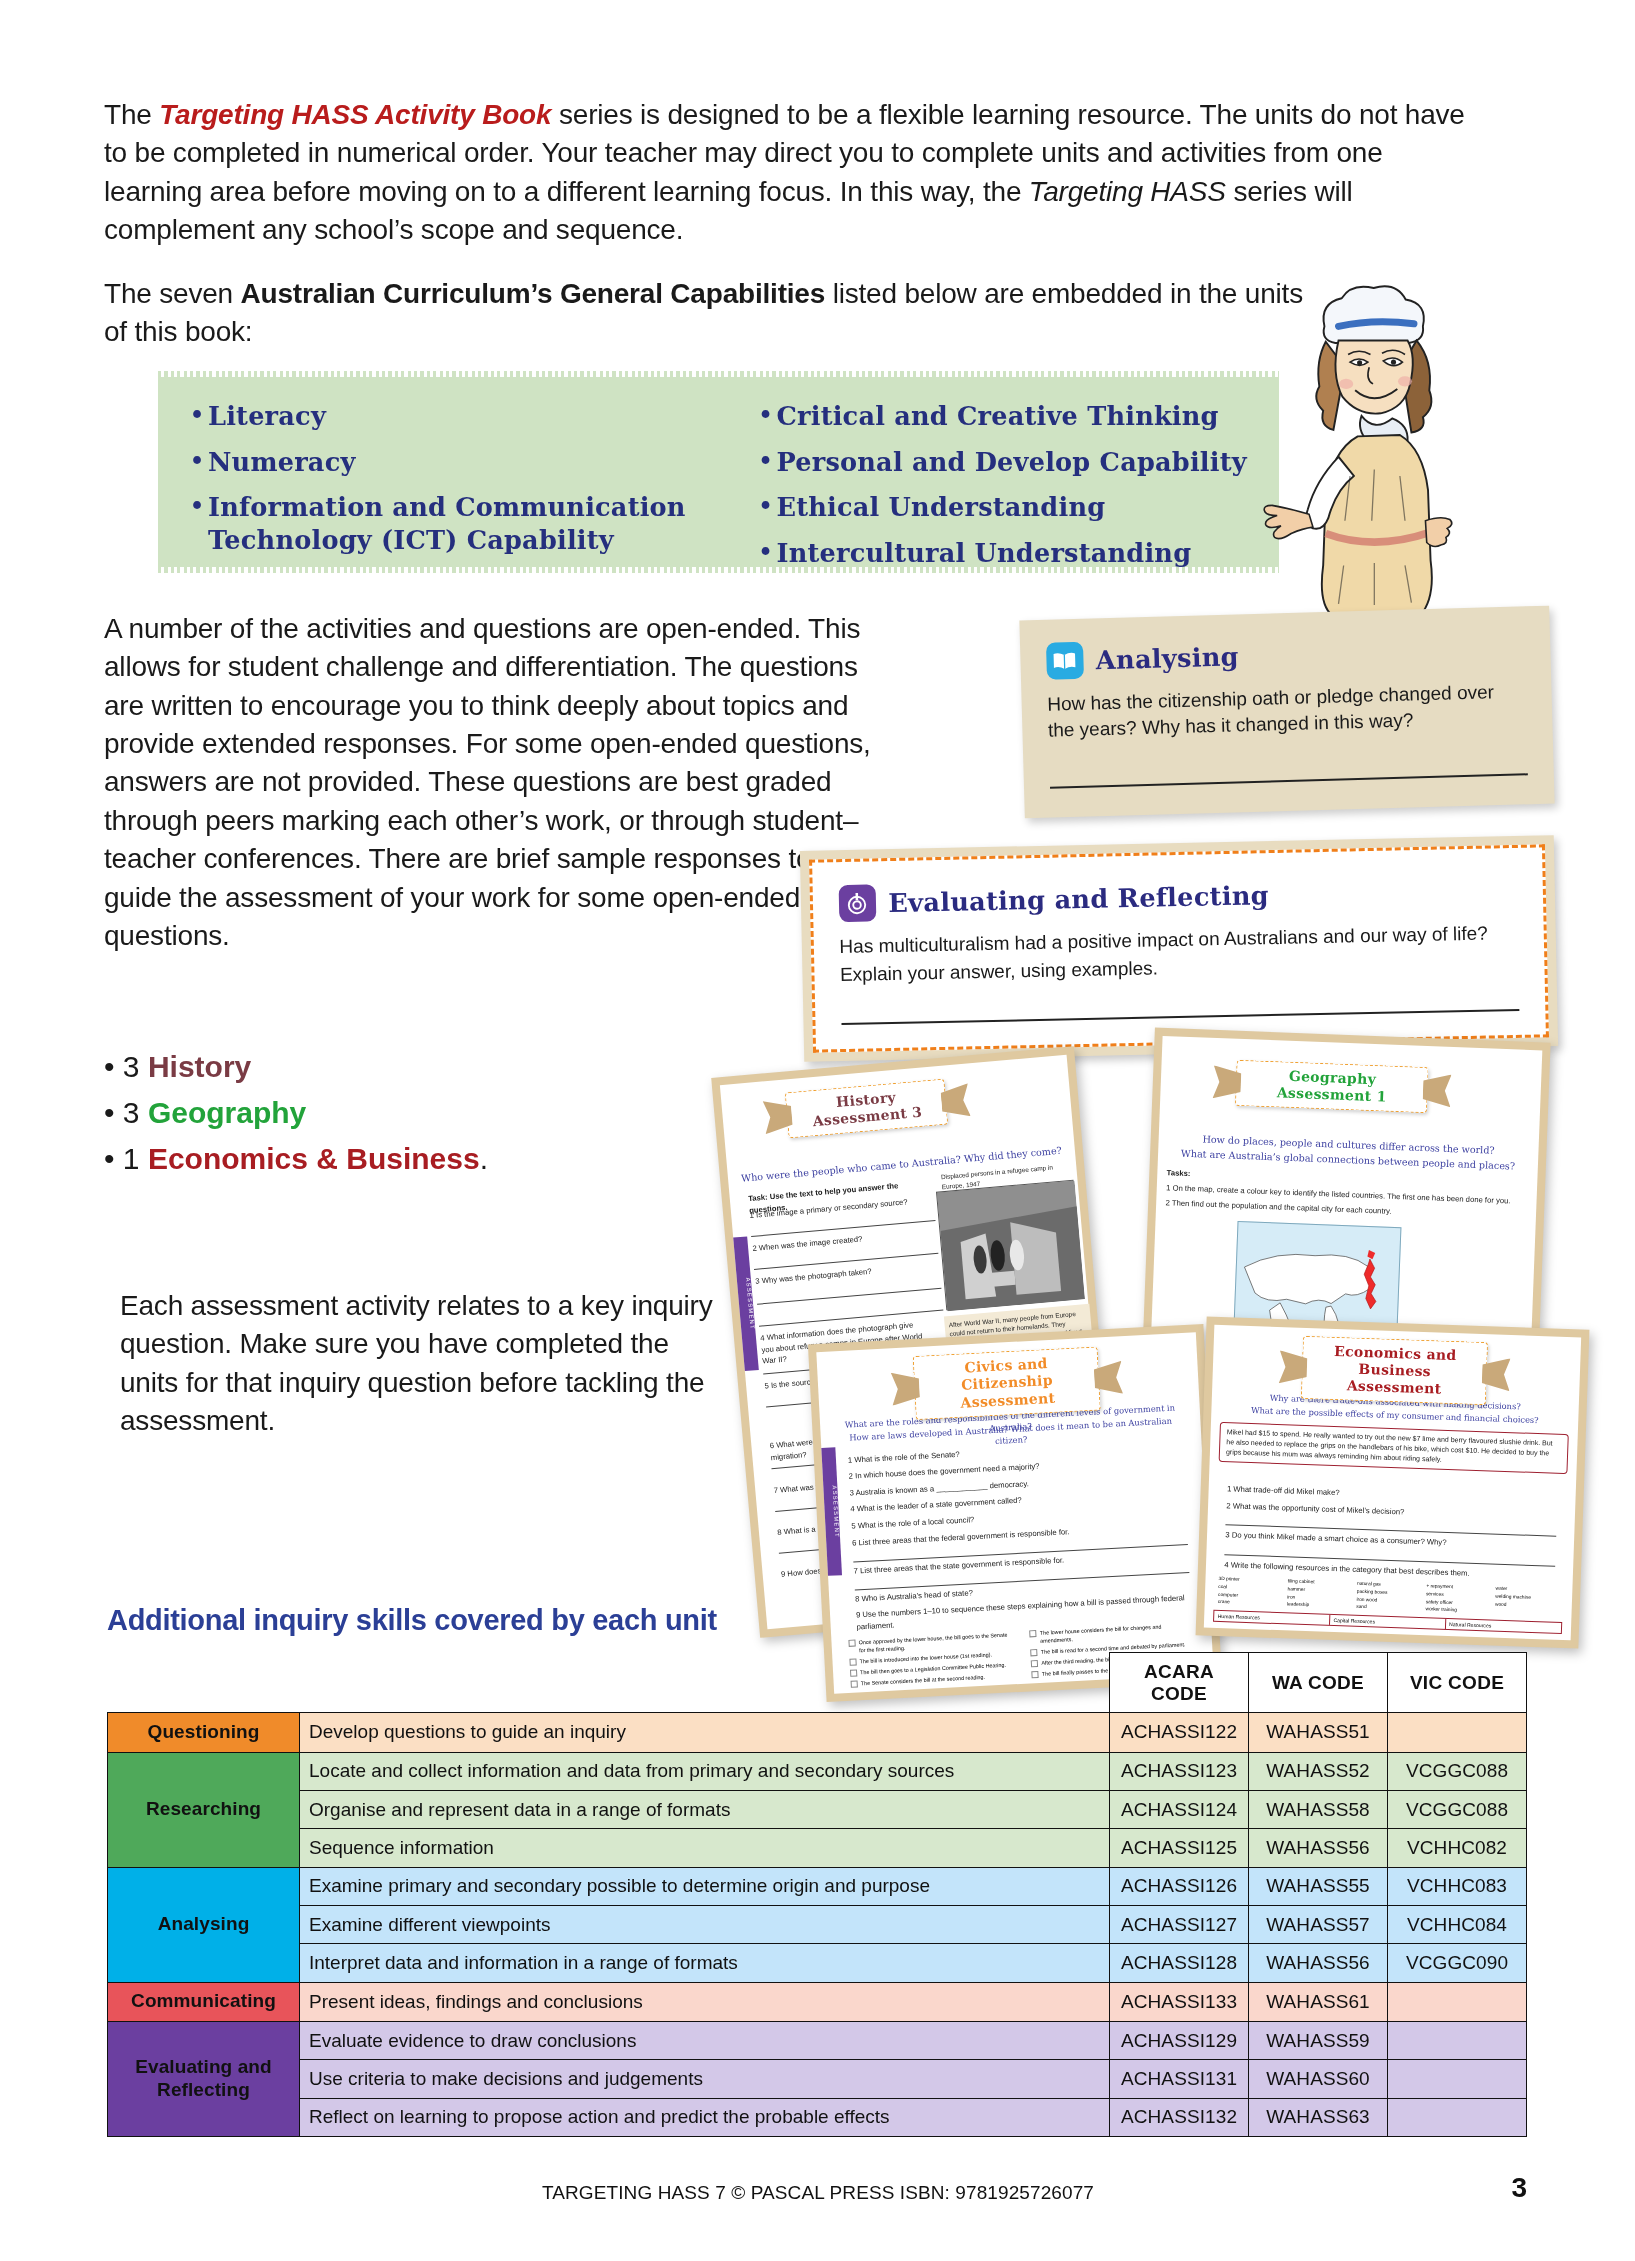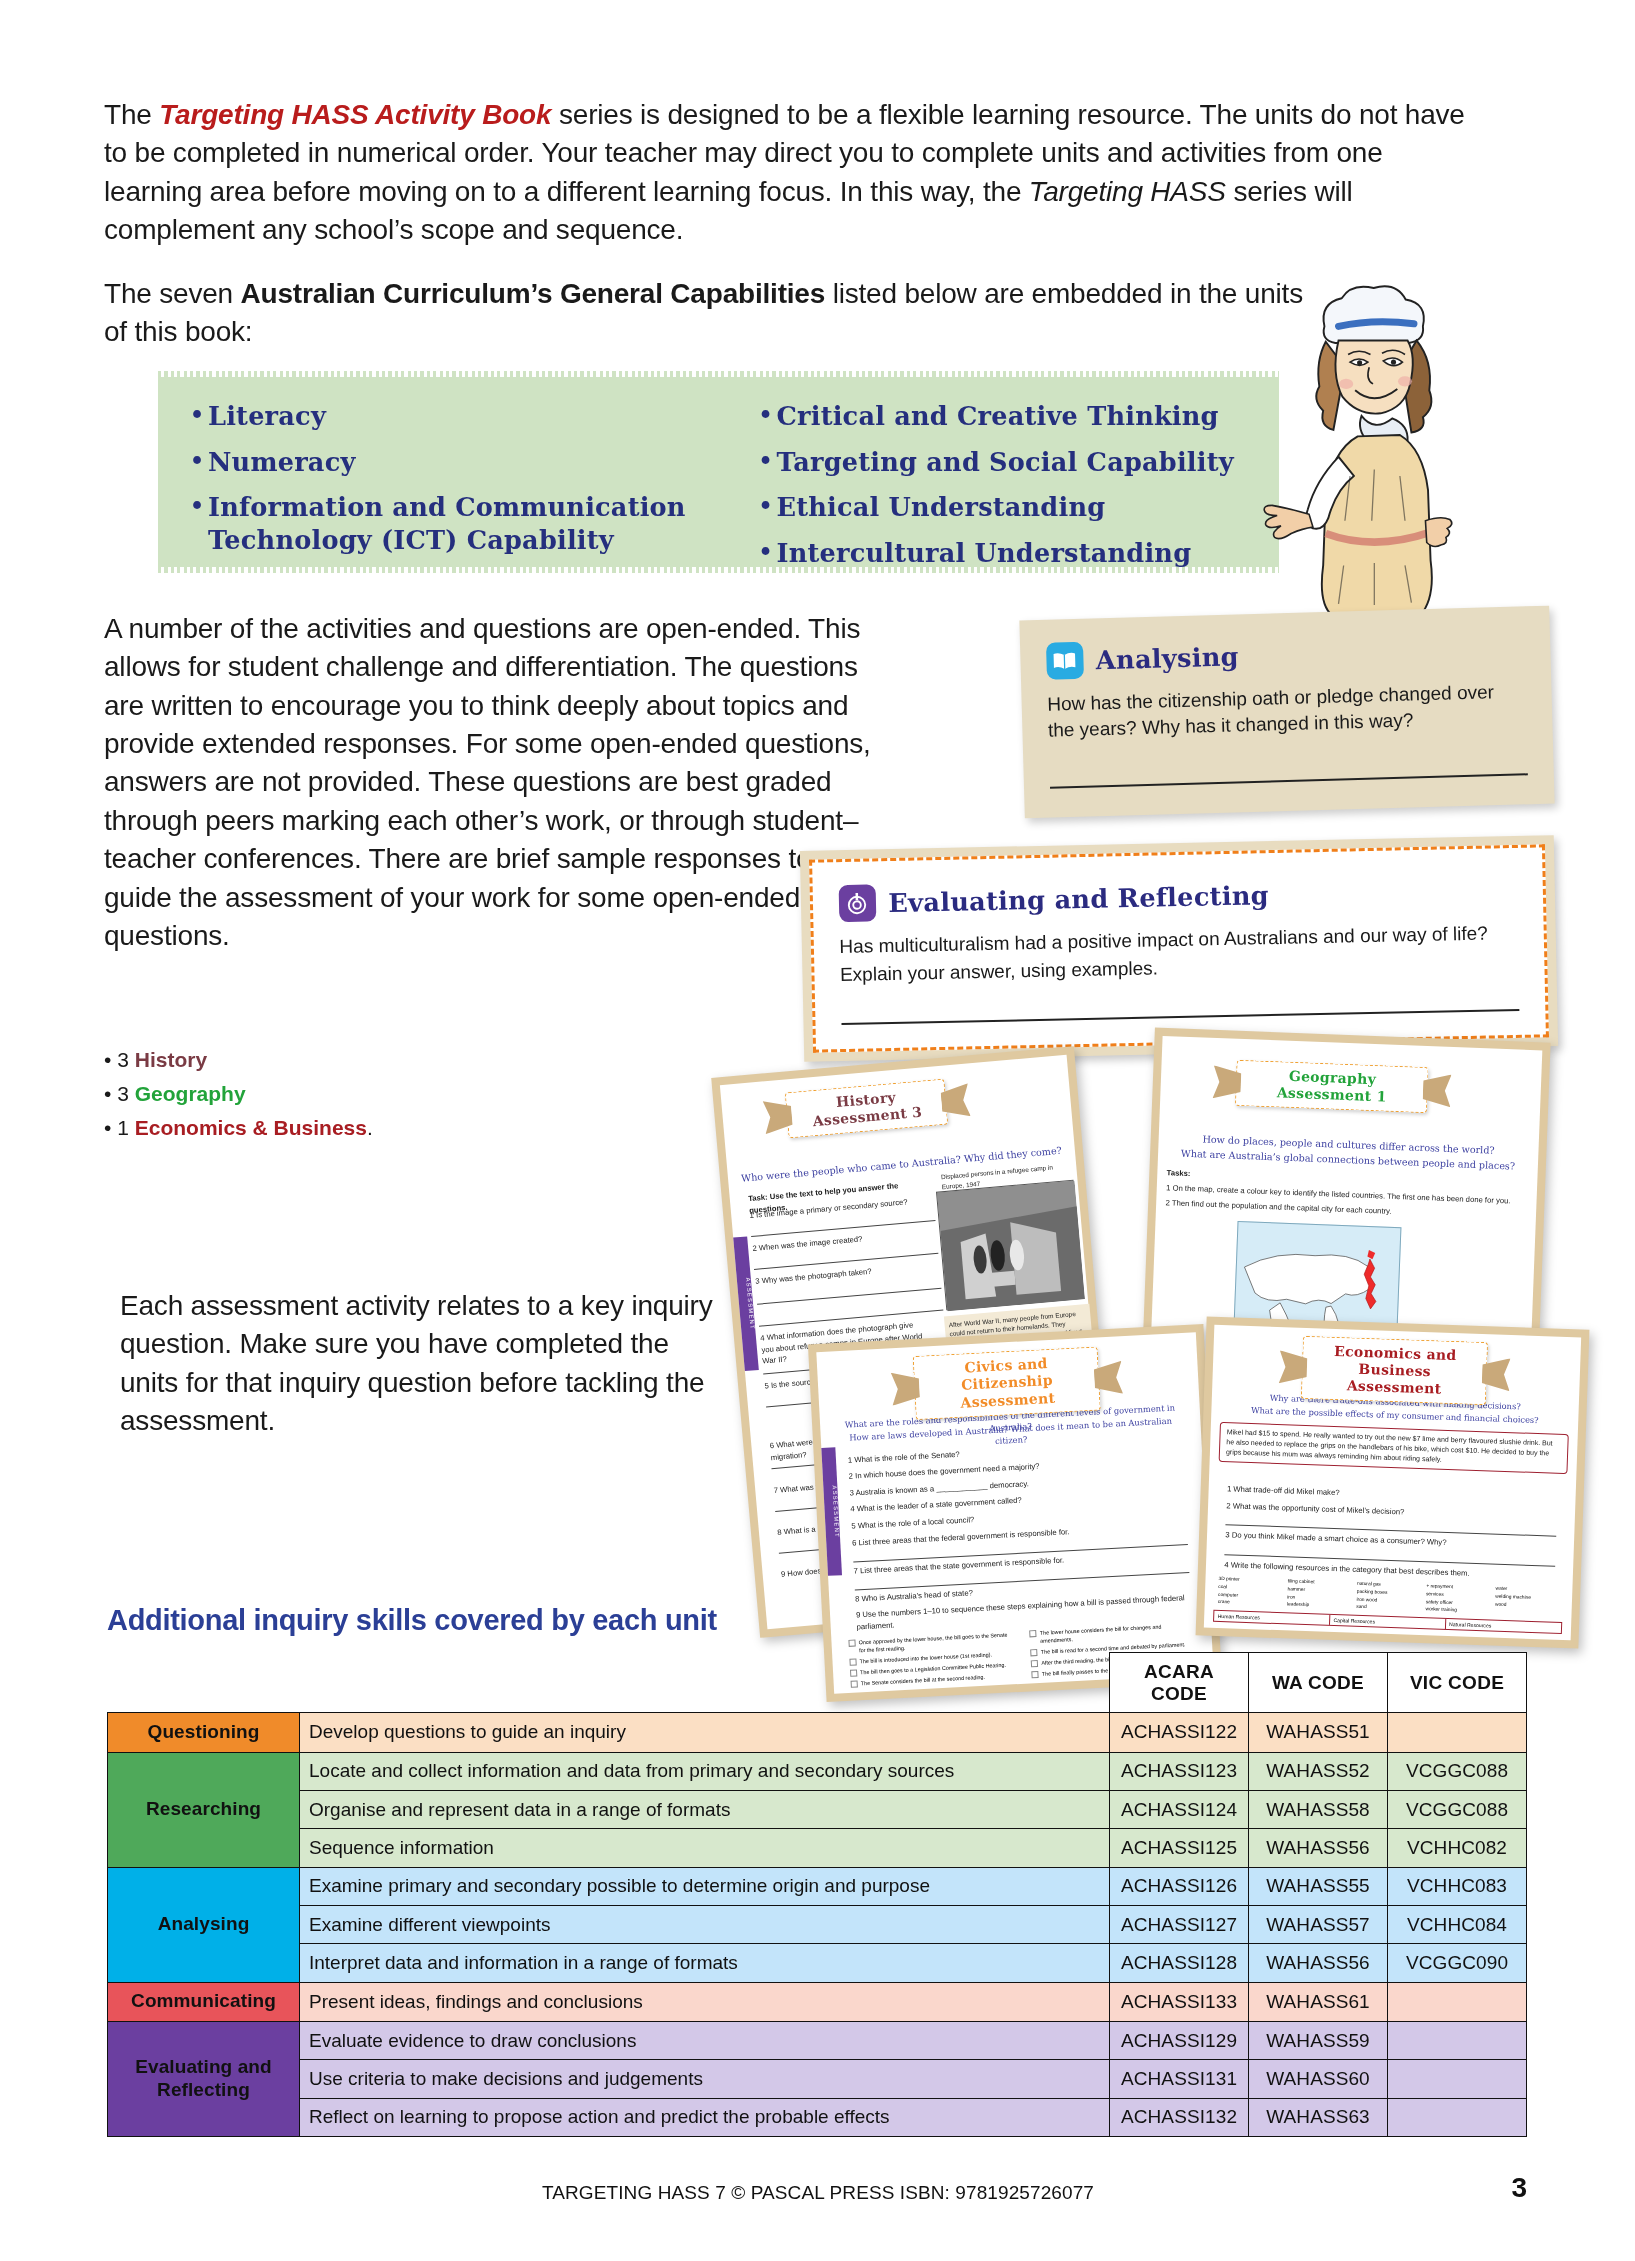--- a/index.html
+++ b/index.html
@@ -111,21 +111,21 @@
     color: #1a1a1a;
     letter-spacing: -0.2px;
   }
   .left-col2 {
     position: absolute;
     left: 104px;
     top: 1041px;
     width: 639px;
   }
   .bullet-line {
-    font-size: 21px;
+    font-size: 30px;
     line-height: 1.37;
     color: #1a1a1a;
     margin-top: 5.1px;
   }
   .subj-history   { color: #7a3b44; font-weight: bold; }
   .subj-geography { color: #22a33a; font-weight: bold; }
   .subj-civics    { color: #f28c28; font-weight: bold; }
   .subj-econ      { color: #a81d22; font-weight: bold; }
   .left-col3 {
     position: absolute;
@@ -400,21 +400,21 @@
           <span>Information and Communication Technology (ICT) Capability</span>
         </div>
     </div>
     <div class="caps-col right">
       <div class="cap-item">
           <span class="cap-bullet">•</span>
           <span>Critical and Creative Thinking</span>
         </div>
       <div class="cap-item">
           <span class="cap-bullet">•</span>
-          <span>Targeting and Social Capability</span>
+          <span>Personal and Develop Capability</span>
         </div>
       <div class="cap-item">
           <span class="cap-bullet">•</span>
           <span>Ethical Understanding</span>
         </div>
       <div class="cap-item">
           <span class="cap-bullet">•</span>
           <span>Intercultural Understanding</span>
         </div>
     </div>

